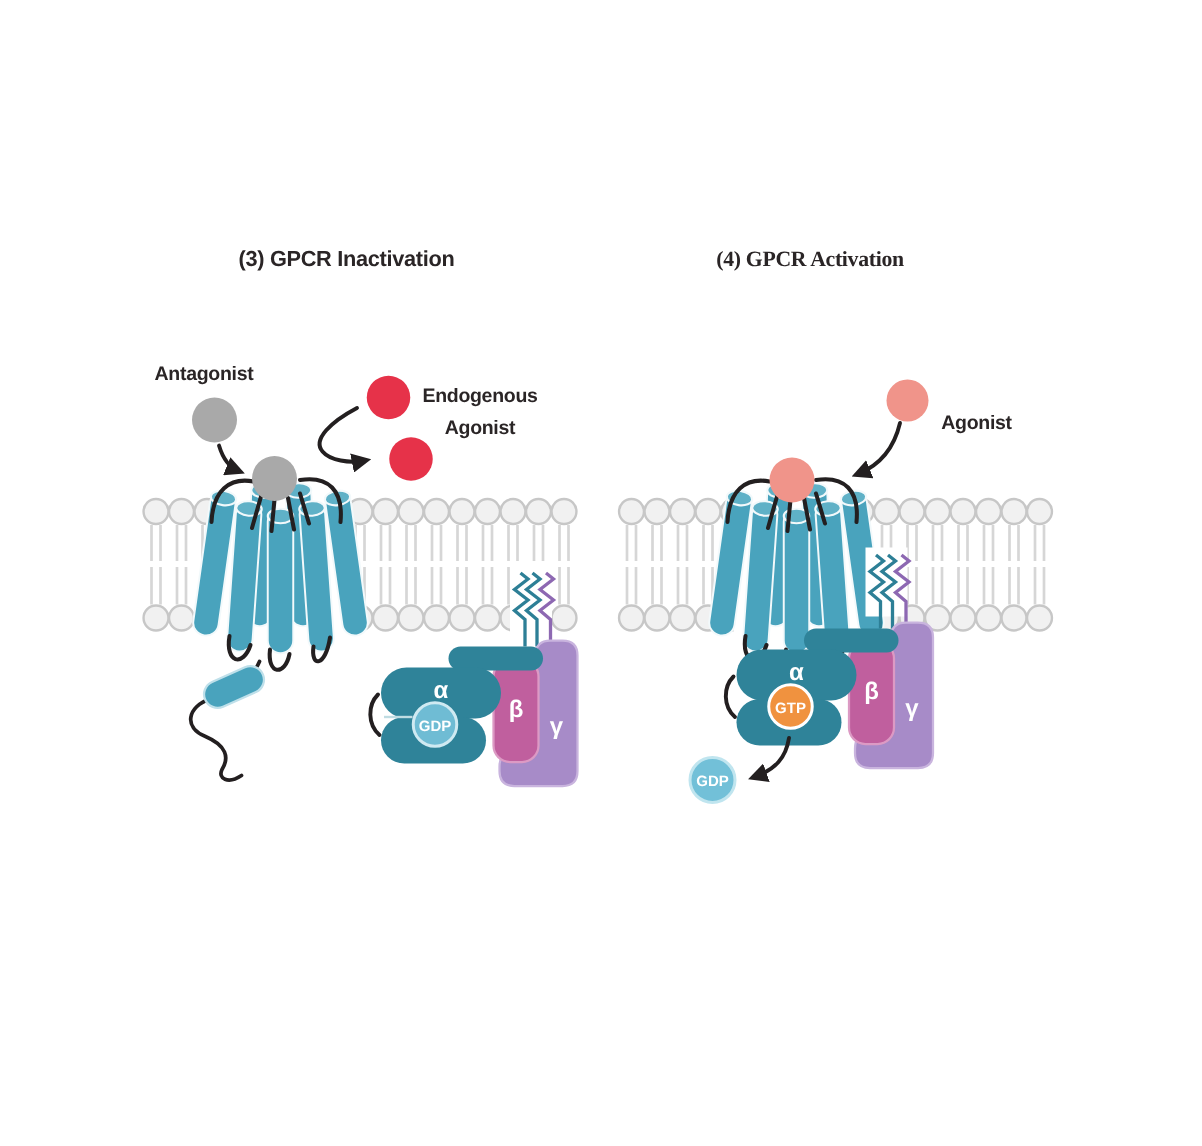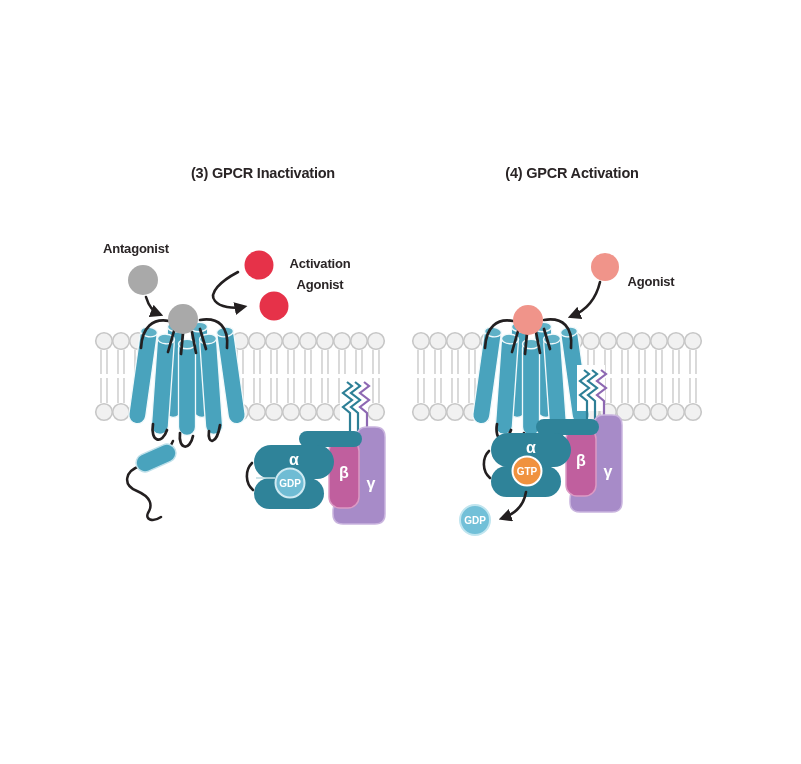--- a/index.html
+++ b/index.html
@@ -1,21 +1,21 @@
 <!DOCTYPE html>
 <html style="--c-receptor_teal: #49a3bd; --c-receptor_top: #5fb1c7; --c-receptor_edge: #f2f9fb; --c-alpha_teal: #2f8399; --c-beta_pink: #c05f9e; --c-beta_outline: #dc9ac4; --c-gamma_purple: #a78bc8; --c-gamma_outline: #c9b4de; --c-gdp_blue: #6fbcd4; --c-gdp_ring: #cfeaf2; --c-gdp_free_blue: #72c0d8; --c-gtp_orange: #f0923f; --c-ligand_red: #e63249; --c-agonist_salmon: #f0948a; --c-antagonist_gray: #a9a9a9; --c-membrane_head: #f1f1f1; --c-membrane_head_outline: #c7c7c7; --c-membrane_tail: #d6d6d6; --c-anchor_teal: #2d7f96; --c-anchor_purple: #8d68b2; --c-line_black: #231f20; --c-text_dark: #2a2526;"><head>
 <meta charset="utf-8">
 <style>
   html,body{margin:0;padding:0;background:#fff;}
   .stage{position:relative;width:801px;height:764px;background:#fff;overflow:hidden;
          font-family:"Liberation Sans",sans-serif;}
   .stage svg{position:absolute;left:0;top:0;}
   .label{position:absolute;font-weight:bold;color:var(--c-text_dark);
          transform:translateX(-50%);white-space:nowrap;letter-spacing:-0.2px;}
-  .title{font-size:14.5px;margin-left:32px;}
+  .title{font-size:14.5px;}
   .sub{font-size:13px;text-align:center;}
   .center{text-align:center;line-height:21px;}
   svg text{font-family:"Liberation Sans",sans-serif;font-weight:bold;fill:#ffffff;}
   .greek{font-size:16px;}
   .nt{font-size:10px;}
 </style>
 </head>
 <body>
 
 <div class="stage">
@@ -281,20 +281,20 @@
   <circle cx="259" cy="265" r="14.5" style="fill:var(--c-ligand_red);"></circle>
   <circle cx="274" cy="306" r="14.5" style="fill:var(--c-ligand_red);"></circle>
   <path d="M 238 272 C 221 281 208 293 215 301 C 220 307 233 309 243 307" style="stroke:var(--c-line_black);stroke-width:2.6;fill:none;stroke-linecap:round;" marker-end="url(#ah)"></path>
 
   <circle cx="605" cy="267" r="14" style="fill:var(--c-agonist_salmon);"></circle>
   <path d="M 600 282 C 596 299 587 310 572 316" style="stroke:var(--c-line_black);stroke-width:2.6;fill:none;stroke-linecap:round;" marker-end="url(#ah)"></path>
   <circle cx="528" cy="320" r="15" style="fill:var(--c-agonist_salmon);"></circle>
 </svg>
 
 <div class="label title" style="left:231px;top:165px;">(3) GPCR Inactivation</div>
-<div class="label title" style="left:540px;top:165px;">(4) GPCR Activation</div>
+<div class="label title" style="left:540px;top:165px;font-family:Liberation Serif, serif;">(4) GPCR Activation</div>
 <div class="label sub" style="left:136px;top:241px;">Antagonist</div>
 <div class="label sub center" style="left:320px;top:253px;">
-  <div>Activation</div>
+  <div>Endogenous</div>
   <div>Agonist</div>
 </div>
 <div class="label sub" style="left:651px;top:274px;">Agonist</div>
 </div>
 
 </body></html>

